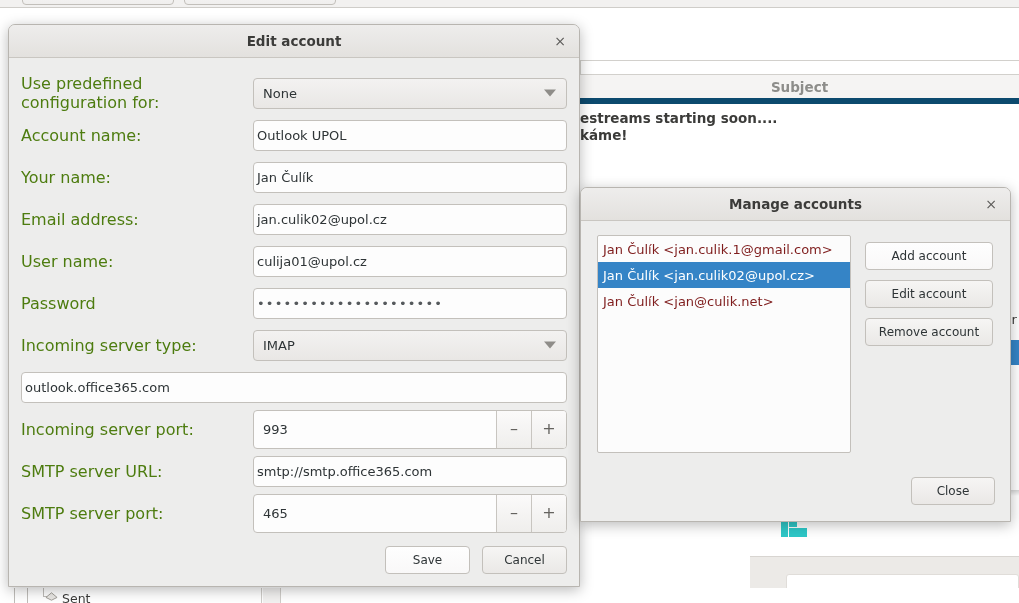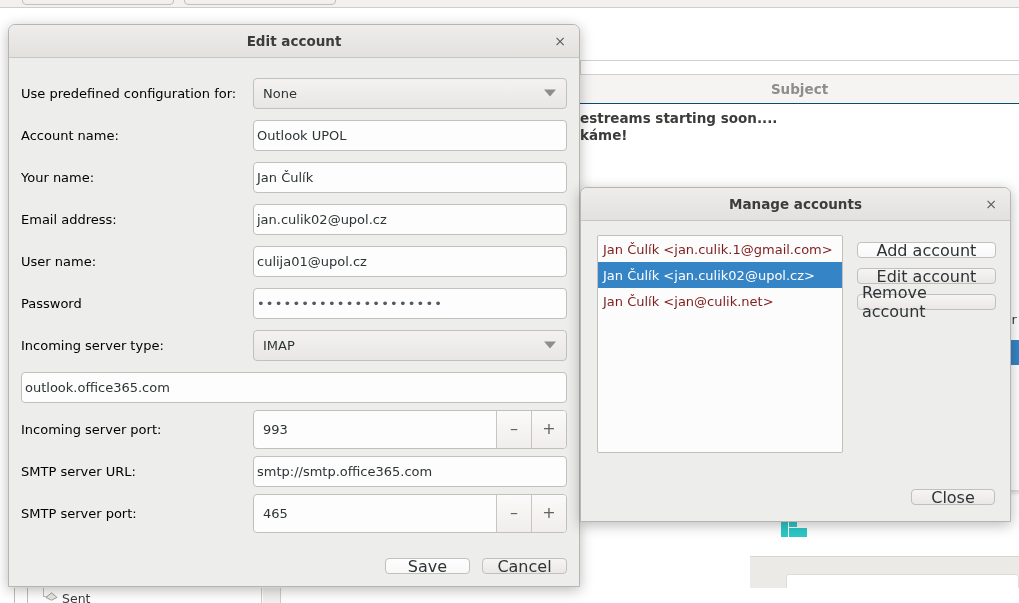--- a/index.html
+++ b/index.html
@@ -24,21 +24,21 @@
   .tb-btn {
     position: absolute; top: 2px; height: 25px;
     background: linear-gradient(#fbfafa, #f0efee);
     border: 1px solid #c2bfba; border-radius: 4px;
     display: flex; align-items: center; gap: 5px;
     padding: 0 9px; font-size: 12.5px; color: #3a3a38; white-space: nowrap;
   }
 
   .bg-listheader {
     position: absolute; left: 580px; top: 74px; width: 439px; height: 30px;
-    background: #f5f4f3; border-top: 1px solid #d2d0cc; border-bottom: 1px solid #0c4a6e;
+    background: #f5f4f3; border-top: 1px solid #d2d0cc; border-bottom: 6px solid #0c4a6e;
     display: flex; align-items: center; justify-content: center;
   }
   .bg-listheader span { font-size: 13.5px; color: #8d8d8a; font-weight: bold; }
 
   .bg-row {
     position: absolute; left: 580px; width: 439px; height: 29px;
     display: flex; align-items: center;
     font-size: 13.5px; font-weight: bold; color: #3b3b39;
     padding-left: 0px; white-space: nowrap; overflow: hidden;
   }
@@ -106,21 +106,21 @@
   .dlg-close {
     position: absolute; right: 8px; top: 50%; transform: translateY(-50%);
     width: 22px; height: 22px; display: flex; align-items: center; justify-content: center;
     font-size: 14px; color: #5c5b59; cursor: pointer; line-height: 1;
   }
 
   
   #edit-dialog { left: 8px; top: 24px; width: 572px; height: 563px; }
   .form-area { padding: 14px 12px 0 12px; }
   .form-row { display: flex; align-items: center; height: 42px; }
-  .form-label { width: 232px; font-size: 13px; color: #000000; flex: none; }
+  .form-label { width: 232px; font-size: 16px; color: #4d7c0f; flex: none; }
   .field-wrap { flex: 1; display: flex; }
 
   .txt-input {
     flex: 1; height: 31px; background: #fdfdfd;
     border: 1px solid #c3c0bb; border-radius: 4px;
     display: flex; align-items: center; padding: 0 3px;
     font-size: 13px; color: #2e3436;
   }
   .txt-input.pwd { letter-spacing: 1.2px; font-size: 13px; color: #55595c; }
 
@@ -146,24 +146,24 @@
     width: 35px; display: flex; align-items: center; justify-content: center;
     background: linear-gradient(#fbfafa, #efeeec);
     border-left: 1px solid #c8c5c0; font-size: 16px; color: #65635f; cursor: pointer;
     line-height: 1;
   }
 
   .dlg-actions {
     position: absolute; right: 12px; bottom: 12px; display: flex; gap: 12px;
   }
   .btn {
-    min-width: 85px; height: 16px; padding: 0 4px;
+    min-width: 85px; height: 28px; padding: 0 4px;
     border: 1px solid #c3c0bb; border-radius: 4px;
     display: flex; align-items: center; justify-content: center;
-    font-size: 16px; color: #2e3436; cursor: pointer;
+    font-size: 12px; color: #2e3436; cursor: pointer;
     background: linear-gradient(#f6f5f4, #eae8e6);
   }
   .btn.light { background: linear-gradient(#fefefe, #f9f8f8); }
 
   
   #manage-dialog { left: 580px; top: 151px; width: 431px; height: 335px; border-radius: 7px 7px 0 0; margin-top: 36px; }
   .manage-body { display: flex; padding: 14px 14px 0 16px; gap: 14px; }
   .acct-list {
     width: 254px; height: 218px; background: #fcfcfc;
     border: 1px solid #c3c0bb; border-radius: 2px; overflow: hidden;

